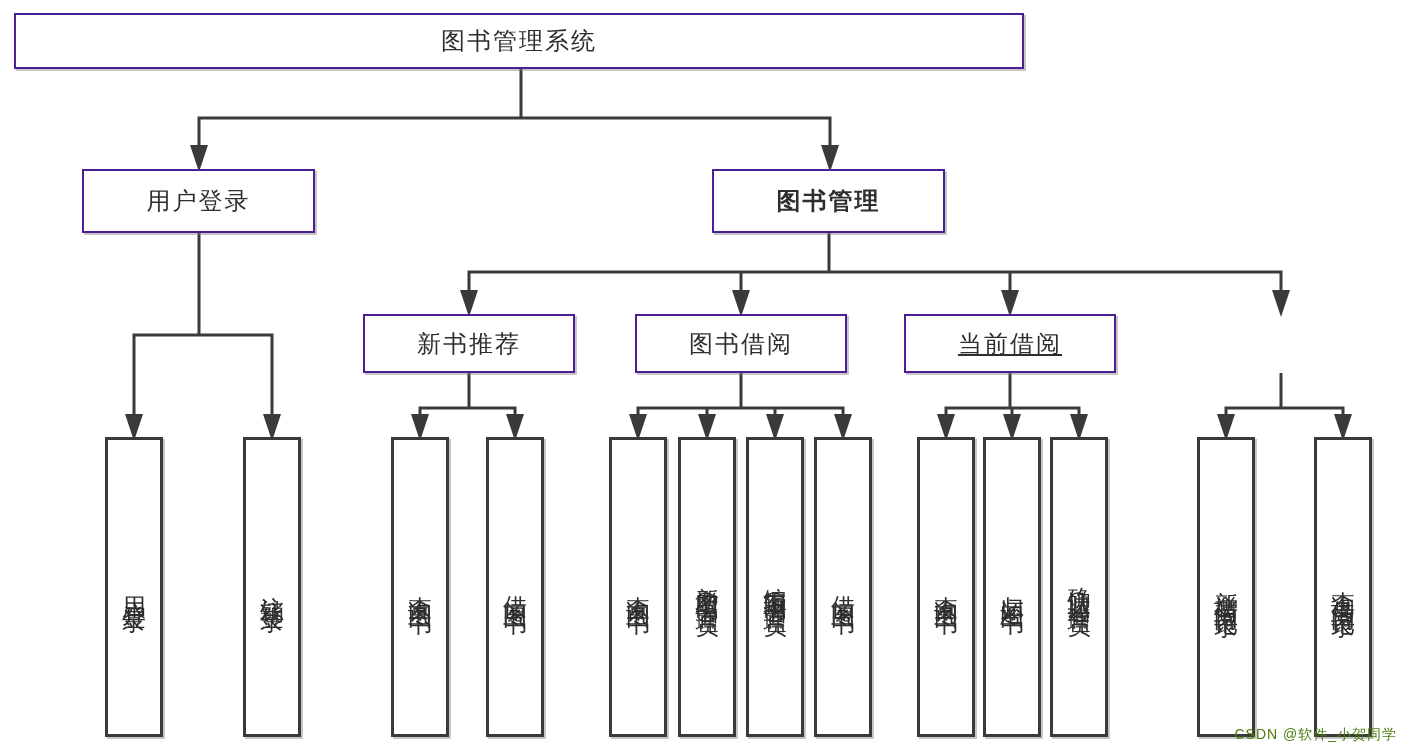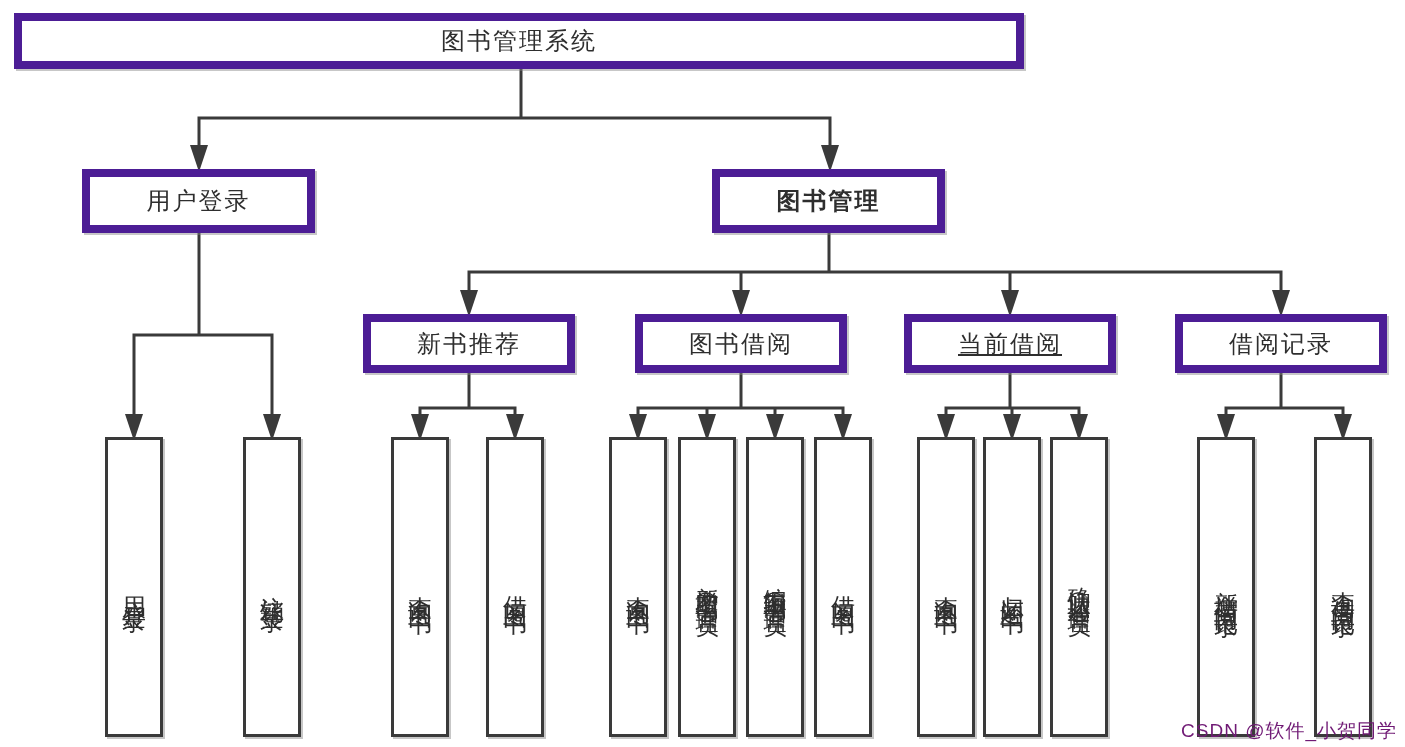--- a/index.html
+++ b/index.html
@@ -15,21 +15,21 @@
     overflow: hidden;
   }
   .wires {
     position: absolute;
     left: 0; top: 0;
     width: 1405px; height: 747px;
   }
   .node {
     position: absolute;
     box-sizing: border-box;
-    border: 8px solid #4c1d95;
+    border: 2px solid #4c1d95;
     background: #ffffff;
     box-shadow: 2px 2px 0 rgba(130,130,130,0.45);
     display: flex;
     align-items: center;
     justify-content: center;
     font-size: 24px;
     letter-spacing: 2px;
     color: #2e2e2e;
     white-space: nowrap;
   }
@@ -49,22 +49,22 @@
     text-orientation: mixed;
     font-size: 24px;
     letter-spacing: 5px;
     color: #2e2e2e;
     line-height: 1;
   }
   .watermark {
     position: absolute;
     right: 8px;
     bottom: 3px;
-    font-size: 19px;
-    color: #701a75;
+    font-size: 14px;
+    color: #4d7c0f;
     letter-spacing: 1px;
   }
 </style>
 </head>
 <body>
 
 <div class="canvas">
 
   <svg class="wires" viewBox="0 0 1405 747" xmlns="http://www.w3.org/2000/svg">
     <g stroke="#3a3a3a" stroke-width="3" fill="none">
@@ -110,21 +110,20 @@
   </svg>
 
   <div class="node" style="left:14px; top:13px; width:1010px; height:56px;">图书管理系统</div>
 
   <div class="node" style="left:82px; top:169px; width:233px; height:64px;">用户登录</div>
   <div class="node" style="left:712px; top:169px; width:233px; height:64px;font-weight:bold;">图书管理</div>
 
   <div class="node" style="left:363px; top:314px; width:212px; height:59px;">新书推荐</div>
   <div class="node" style="left:635px; top:314px; width:212px; height:59px;">图书借阅</div>
   <div class="node" style="left:904px; top:314px; width:212px; height:59px;text-decoration:underline;">当前借阅</div>
-  <div class="node" style="left:1175px; top:314px; width:212px; height:59px;">借阅记录</div>
 
   <div class="leaf" style="left:105px;">用户登录</div>
   <div class="leaf" style="left:243px;">注销登录</div>
 
   <div class="leaf" style="left:391px;">查询图书</div>
   <div class="leaf" style="left:486px;">借阅图书</div>
 
   <div class="leaf" style="left:609px;">查询图书</div>
   <div class="leaf" style="left:678px; font-size:23px; letter-spacing:4px;">新增图书（管理员）</div>
   <div class="leaf" style="left:746px; font-size:23px; letter-spacing:4px;">编辑图书（管理员）</div>

